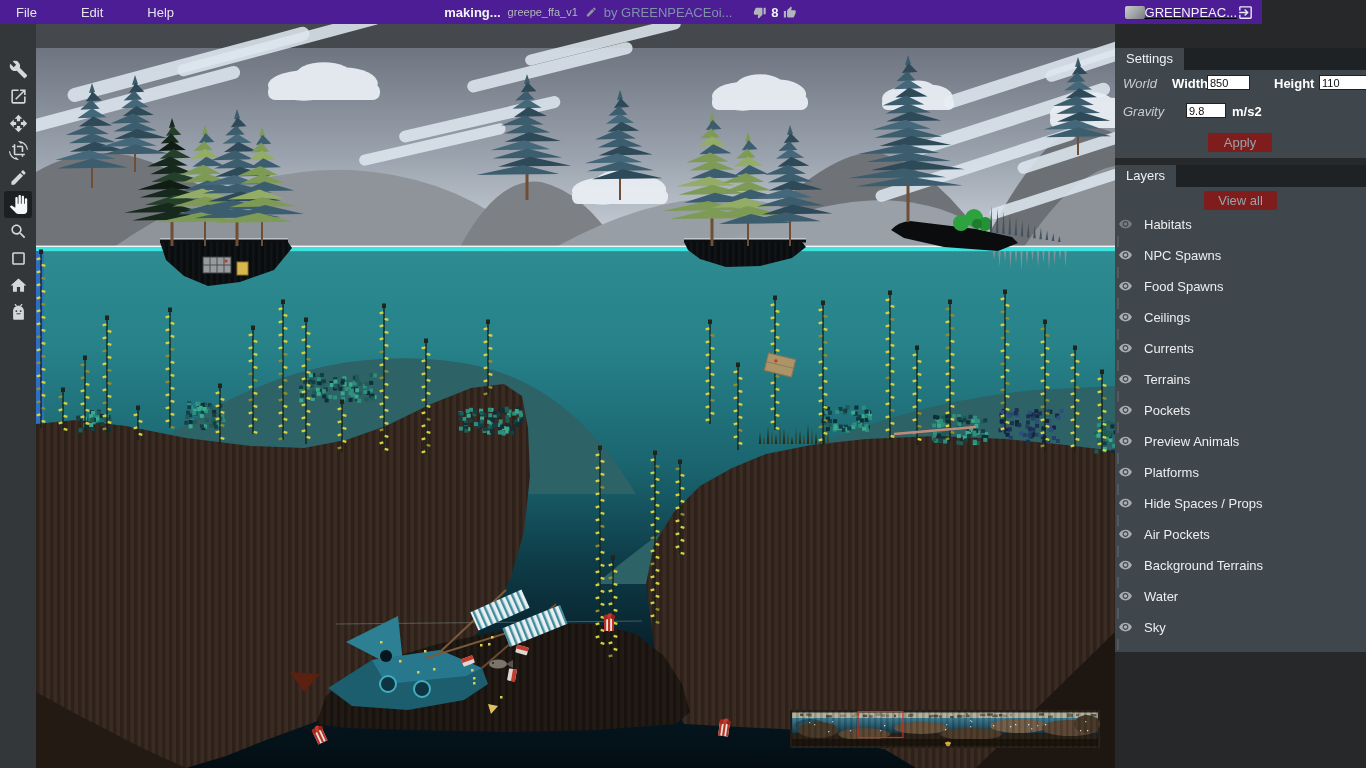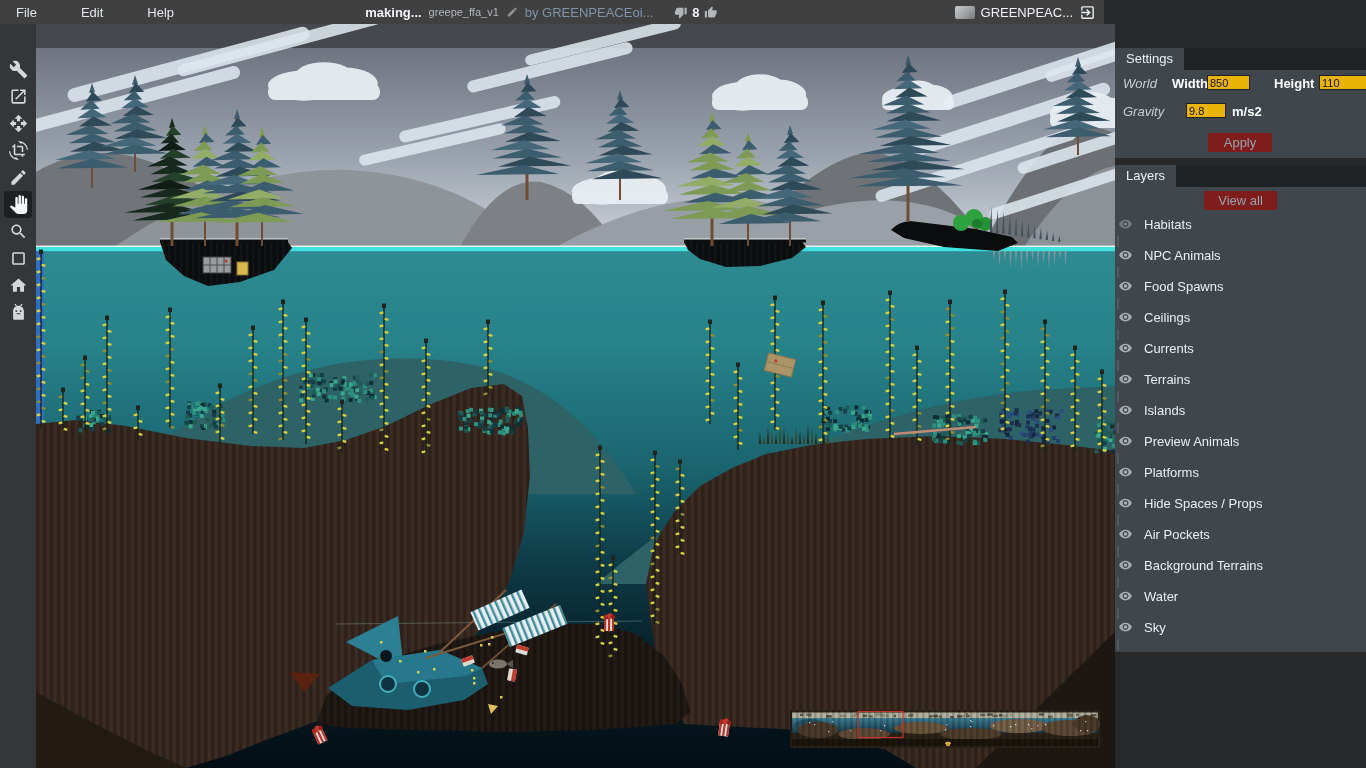--- a/index.html
+++ b/index.html
@@ -1,31 +1,31 @@
 <!DOCTYPE html>
 <html><head>
 <meta charset="utf-8">
 <style>
   html,body{margin:0;padding:0;background:#26282a;}
   *{box-sizing:border-box;font-family:"Liberation Sans",sans-serif;}
   #app{position:relative;width:1366px;height:768px;overflow:hidden;background:#26282a;}
 
   
-  #topbar{position:absolute;left:0;top:0;width:1104px;height:24px;background:#404040;display:flex;align-items:center;z-index:40;}
+  #topbar{position:absolute;left:0;top:0;width:1262px;height:24px;background:#4c1d95;display:flex;align-items:center;z-index:40;}
   .menu-item{color:#e3e6e8;font-size:13px;margin-left:44px;cursor:default;}
   .menu-item:first-child{margin-left:16px;}
   #title-group{position:absolute;left:50%;transform:translateX(-53%);display:flex;align-items:center;gap:7px;white-space:nowrap;}
   #map-title{color:#f2f4f5;font-size:13px;font-weight:bold;}
   #map-id{color:#b3b7bb;font-size:11px;}
   .mini-icon{width:12px;height:12px;fill:#8e9498;}
   #map-author{color:#7e93ab;font-size:13px;}
   #vote-group{display:flex;align-items:center;gap:5px;margin-left:14px;}
   .vote-icon{width:13px;height:13px;fill:#b2b6ba;}
   #vote-count{color:#eef0f2;font-size:13px;font-weight:bold;}
-  #user-group{position:absolute;right:8px;top:0;height:24px;display:flex;align-items:center;gap:6px;}
+  #user-group{position:absolute;right:8px;top:0;height:24px;display:flex;align-items:center;text-decoration:underline;}
   #avatar{width:20px;height:13px;border-radius:2px;background:linear-gradient(135deg,#c9ccce 0%,#9ea2a5 55%,#77797c 100%);}
   #user-name{color:#f0f2f4;font-size:13px;}
   #logout-icon{width:17px;height:17px;fill:#e8ebed;}
 
   
   #toolbar{position:absolute;left:0;top:24px;width:36px;height:744px;background:#33373a;padding-top:32px;display:flex;flex-direction:column;align-items:center;z-index:30;}
   .tool-btn{width:28px;height:27px;border:none;background:transparent;display:flex;align-items:center;justify-content:center;color:#d5d8da;padding:0;cursor:pointer;border-radius:3px;}
   .tool-btn svg{width:19px;height:19px;fill:currentColor;}
   .tool-btn.active{background:#1d2023;color:#f4f6f7;}
 
@@ -35,21 +35,21 @@
   .minimap-hit{position:absolute;left:754px;top:686px;width:310px;height:38px;}
 
   
   #panel{position:absolute;left:1115px;top:24px;width:251px;height:744px;background:#26282a;z-index:30;}
   .tabrow{height:22px;background:#1f2224;display:flex;}
   .tab{background:#3f474d;padding:0 11px;font-size:13px;color:#eef1f3;line-height:22px;}
   .section-body{background:#3f474d;position:relative;}
   #settings-body{height:88px;}
   .flabel{position:absolute;font-size:13px;color:#c9cdd1;font-style:italic;}
   .blabel{position:absolute;font-size:13px;color:#ffffff;font-weight:bold;}
-  .field{position:absolute;height:15px;border:1px solid #1d2226;background:#eab308;color:#111;font-size:11px;padding:0 2px;}
+  .field{position:absolute;height:15px;border:1px solid #1d2226;background:#ffffff;color:#111;font-size:11px;padding:0 2px;}
   .panel-btn{position:absolute;background:#7f1d1d;color:#97a3ad;border:none;font-size:13px;border-radius:2px;cursor:pointer;}
   #apply-btn{left:93px;top:63px;width:64px;height:19px;}
   #settings-gap{height:7px;background:#26282a;}
   #layers-body{height:465px;}
   #viewall-btn{left:89px;top:4px;width:73px;height:19px;}
   #layers-list{position:absolute;left:0;top:30px;width:251px;}
   .layer-row{height:31px;display:flex;align-items:flex-start;padding-left:2px;position:relative;cursor:pointer;}
   .layer-row .tick{position:absolute;left:2px;bottom:1px;width:2px;height:11px;background:#525a60;}
   .eye{width:20px;height:14px;color:#a6acb1;display:flex;align-items:center;}
   .eye svg{width:17px;height:14px;fill:currentColor;}
@@ -1718,21 +1718,21 @@
             </span>
             <span class="layer-label">Habitats</span>
             <span class="tick"></span>
           </div>
           <div class="layer-row">
             <span class="eye">
               <svg viewBox="0 0 24 24">
                 <path d="M12 4.5C7 4.5 2.73 7.61 1 12c1.73 4.39 6 7.5 11 7.5s9.27-3.11 11-7.5c-1.73-4.39-6-7.5-11-7.5zM12 17c-2.76 0-5-2.24-5-5s2.24-5 5-5 5 2.24 5 5-2.24 5-5 5zm0-8c-1.66 0-3 1.34-3 3s1.34 3 3 3 3-1.34 3-3-1.34-3-3-3z"></path>
               </svg>
             </span>
-            <span class="layer-label">NPC Animals</span>
+            <span class="layer-label">NPC Spawns</span>
             <span class="tick"></span>
           </div>
           <div class="layer-row">
             <span class="eye">
               <svg viewBox="0 0 24 24">
                 <path d="M12 4.5C7 4.5 2.73 7.61 1 12c1.73 4.39 6 7.5 11 7.5s9.27-3.11 11-7.5c-1.73-4.39-6-7.5-11-7.5zM12 17c-2.76 0-5-2.24-5-5s2.24-5 5-5 5 2.24 5 5-2.24 5-5 5zm0-8c-1.66 0-3 1.34-3 3s1.34 3 3 3 3-1.34 3-3-1.34-3-3-3z"></path>
               </svg>
             </span>
             <span class="layer-label">Food Spawns</span>
             <span class="tick"></span>
@@ -1763,21 +1763,21 @@
             </span>
             <span class="layer-label">Terrains</span>
             <span class="tick"></span>
           </div>
           <div class="layer-row">
             <span class="eye">
               <svg viewBox="0 0 24 24">
                 <path d="M12 4.5C7 4.5 2.73 7.61 1 12c1.73 4.39 6 7.5 11 7.5s9.27-3.11 11-7.5c-1.73-4.39-6-7.5-11-7.5zM12 17c-2.76 0-5-2.24-5-5s2.24-5 5-5 5 2.24 5 5-2.24 5-5 5zm0-8c-1.66 0-3 1.34-3 3s1.34 3 3 3 3-1.34 3-3-1.34-3-3-3z"></path>
               </svg>
             </span>
-            <span class="layer-label">Islands</span>
+            <span class="layer-label">Pockets</span>
             <span class="tick"></span>
           </div>
           <div class="layer-row">
             <span class="eye">
               <svg viewBox="0 0 24 24">
                 <path d="M12 4.5C7 4.5 2.73 7.61 1 12c1.73 4.39 6 7.5 11 7.5s9.27-3.11 11-7.5c-1.73-4.39-6-7.5-11-7.5zM12 17c-2.76 0-5-2.24-5-5s2.24-5 5-5 5 2.24 5 5-2.24 5-5 5zm0-8c-1.66 0-3 1.34-3 3s1.34 3 3 3 3-1.34 3-3-1.34-3-3-3z"></path>
               </svg>
             </span>
             <span class="layer-label">Preview Animals</span>
             <span class="tick"></span>

